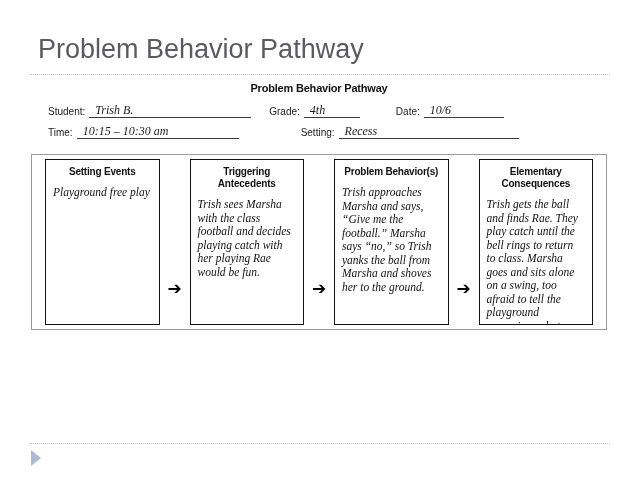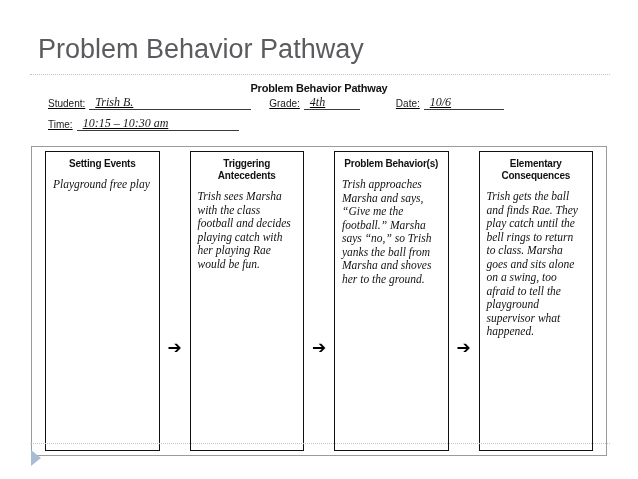--- a/index.html
+++ b/index.html
@@ -68,23 +68,22 @@
     text-align: center;
     font-size: 11px;
     font-weight: bold;
     color: #111111;
     font-family: "Liberation Sans", sans-serif;
     letter-spacing: -0.2px;
   }
 
   
   .form-area {
-    margin-top: 0;
+    margin-top: 8px;
     padding: 0 44px 0 48px;
-    text-decoration: underline;
   }
   .form-row {
     display: flex;
     align-items: flex-end;
     margin-bottom: 5px;
     height: 16px;
   }
   .fld {
     display: flex;
     align-items: flex-end;
@@ -116,21 +115,21 @@
   .w-setting { width: 170px; }
   .gap-a { width: 18px; }
   .gap-b { width: 18px; }
   .gap-c { width: 18px; }
   .gap-time-to-setting { width: 62px; }
 
   
   .pathway-frame {
     margin: 15px 31px 0 31px;
     border: 1px solid #9b9b9b;
-    height: 310px;
+    height: 176px;
     box-sizing: border-box;
     display: flex;
     align-items: stretch;
     background: #ffffff;
   }
   .pad-left  { width: 13px; flex: 0 0 13px; }
   .pad-right { width: 13px; flex: 0 0 13px; }
 
   .cell {
     flex: 1 1 0;
@@ -203,20 +202,24 @@
         <span class="fld-line w-date">10/6</span>
       </div>
     </div>
 
     <div class="form-row">
       <div class="fld">
         <span class="fld-label">Time:</span>
         <span class="fld-line w-time">10:15 – 10:30 am</span>
       </div>
       <div class="gap-time-to-setting"></div>
+      <div class="fld">
+        <span class="fld-label">Setting:</span>
+        <span class="fld-line w-setting">Recess</span>
+      </div>
     </div>
 
   </div>
 
   <div class="pathway-frame">
 
     <div class="pad-left"></div>
 
     <div class="cell">
       <div class="cell-head">Setting Events</div>

